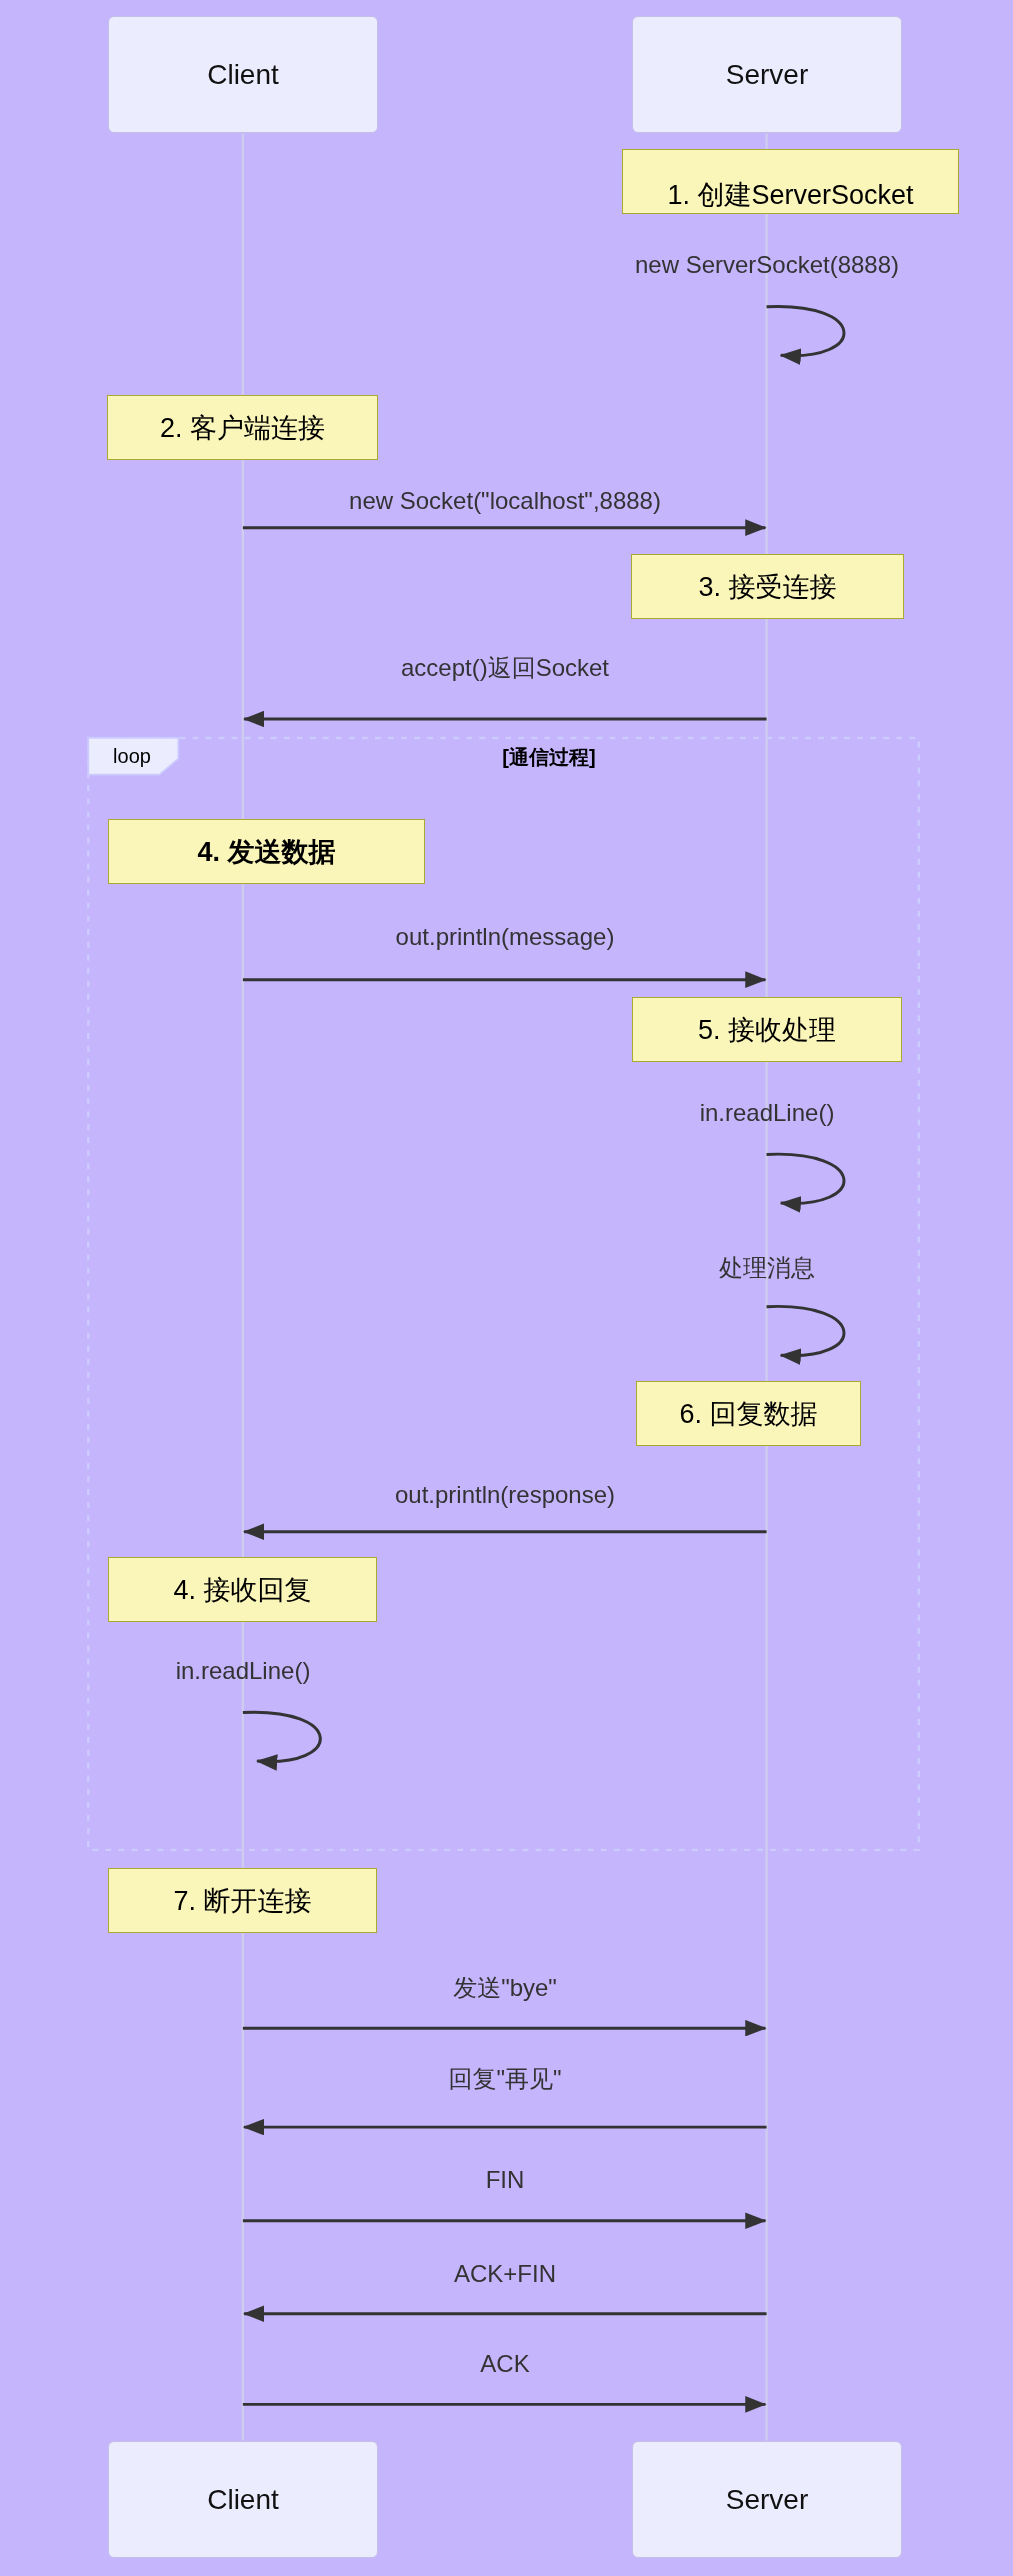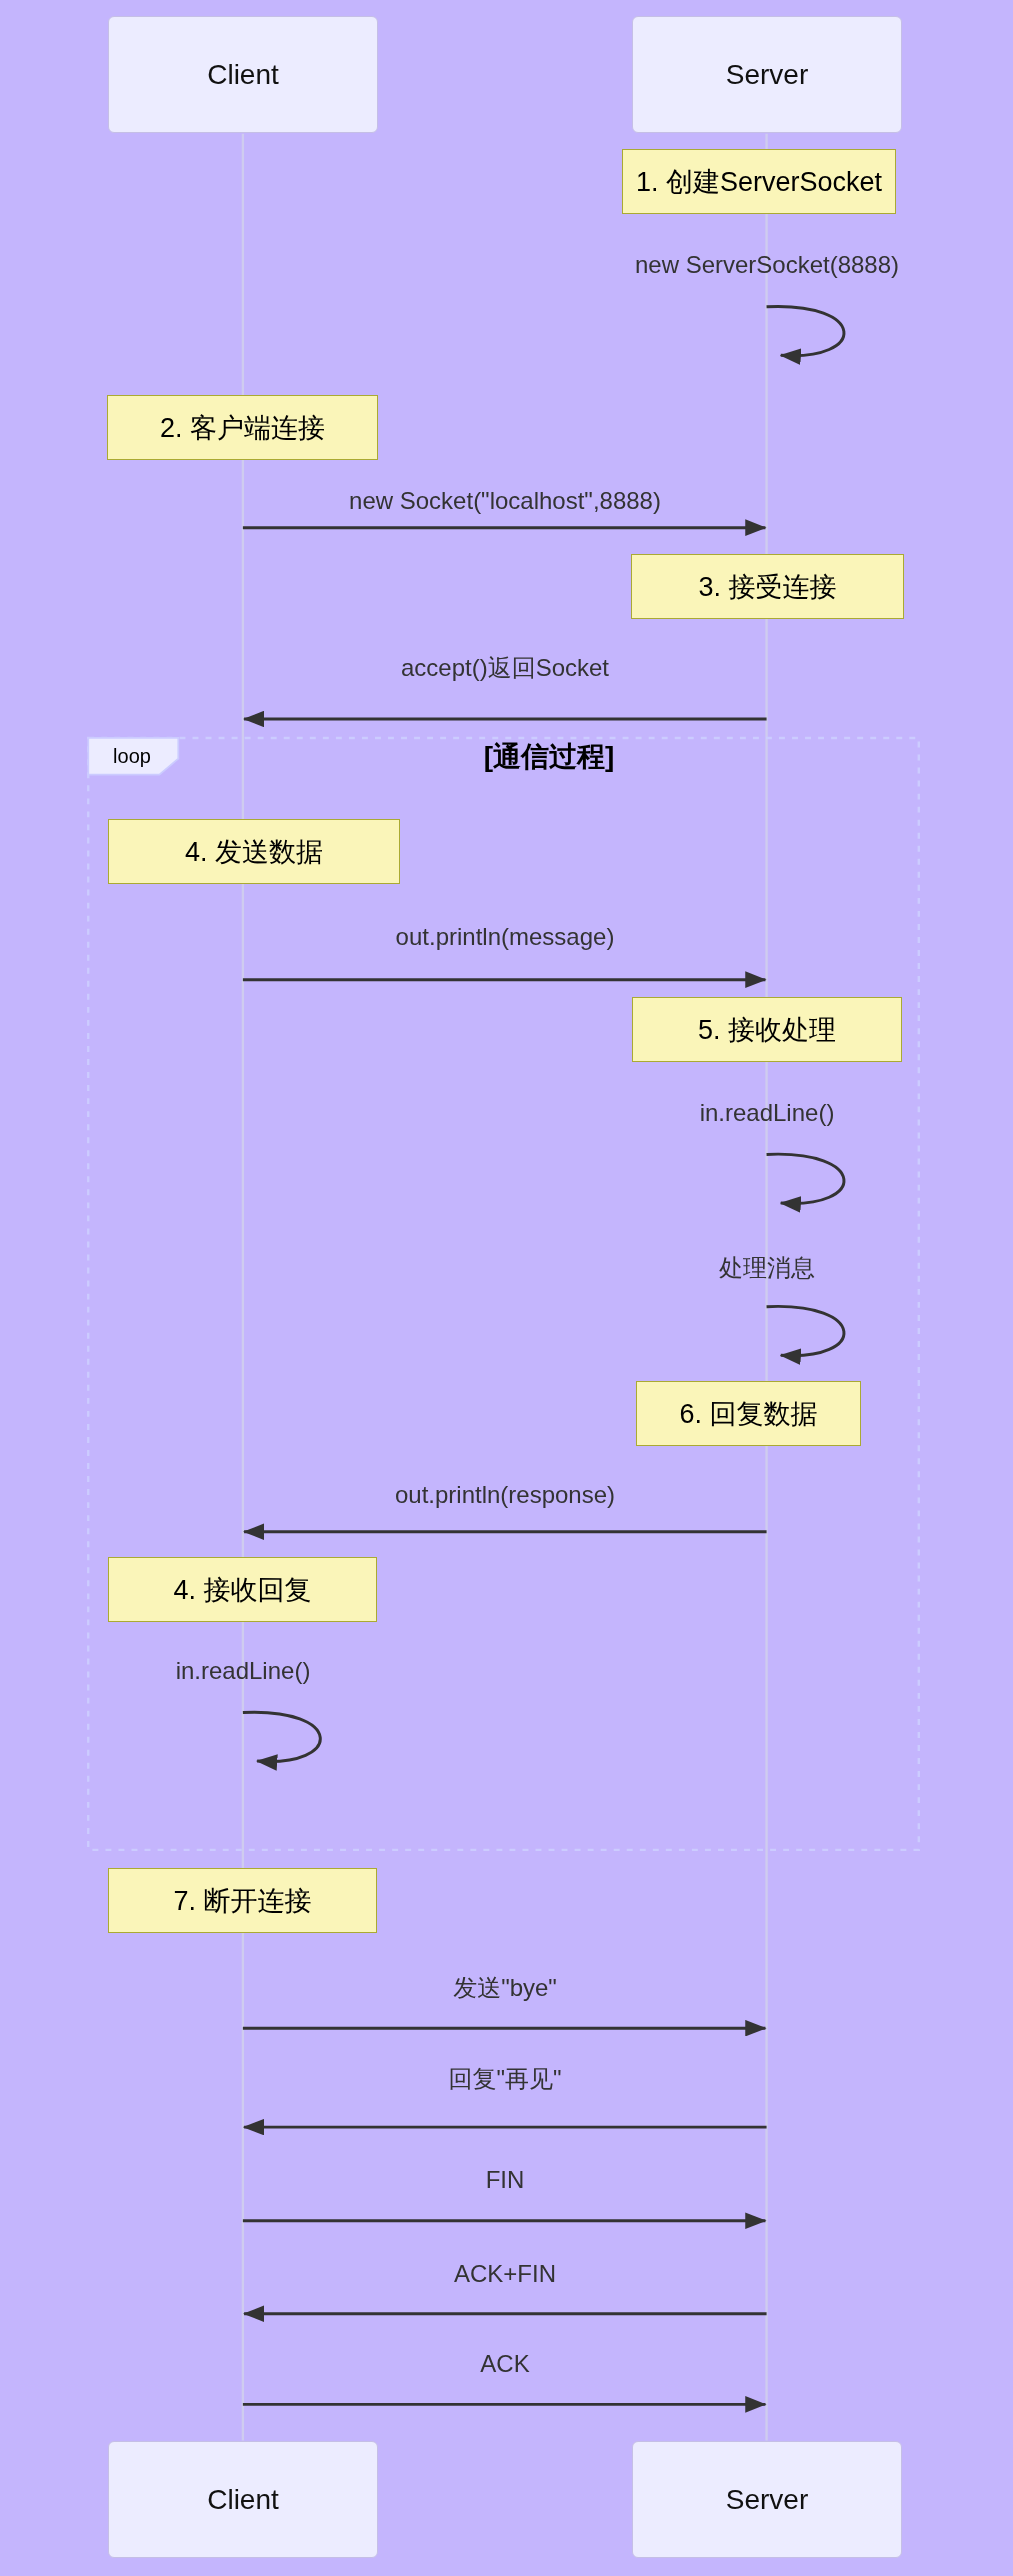--- a/index.html
+++ b/index.html
@@ -28,21 +28,21 @@
   .msg-label{
     position:absolute;transform:translate(-50%,-50%);
     font-size:24px;color:#333333;white-space:nowrap;
   }
   .loop-title{
     position:absolute;transform:translate(-50%,-50%);
     font-size:20px;color:#000000;white-space:nowrap;text-align:right;
   }
   .loop-cond{
     position:absolute;transform:translate(-50%,-50%);
-    font-size:28px;font-weight:bold;color:#000000;white-space:nowrap;
+    font-size:20px;font-weight:bold;color:#000000;white-space:nowrap;
   }
 </style>
 </head>
 <body>
 
 <div id="diagram">
 
   <svg id="overlay" width="1013" height="2576" viewBox="0 0 1710 4347" xmlns="http://www.w3.org/2000/svg">
     <defs>
       <marker id="arrow" markerUnits="userSpaceOnUse" markerWidth="36" markerHeight="28" refX="34" refY="14" orient="auto">
@@ -78,30 +78,30 @@
     <span>Server</span>
   </div>
 
   <div class="actor-box" style="left:108px;top:2441px;">
     <span>Client</span>
   </div>
   <div class="actor-box" style="left:632px;top:2441px;">
     <span>Server</span>
   </div>
 
-  <div class="note-box" style="left:622px;top:149px;width:274px;">
+  <div class="note-box" style="left:622px;top:149px;width:337px;align-items:flex-end;">
     <span>1. 创建ServerSocket</span>
   </div>
   <div class="note-box" style="left:107px;top:395px;width:271px;">
     <span>2. 客户端连接</span>
   </div>
   <div class="note-box" style="left:631px;top:554px;width:273px;">
     <span>3. 接受连接</span>
   </div>
-  <div class="note-box" style="left:108px;top:819px;width:292px;">
+  <div class="note-box" style="left:108px;top:819px;width:317px;font-weight:bold;">
     <span>4. 发送数据</span>
   </div>
   <div class="note-box" style="left:632px;top:997px;width:270px;">
     <span>5. 接收处理</span>
   </div>
   <div class="note-box" style="left:636px;top:1381px;width:225px;">
     <span>6. 回复数据</span>
   </div>
   <div class="note-box" style="left:108px;top:1557px;width:269px;">
     <span>4. 接收回复</span>

